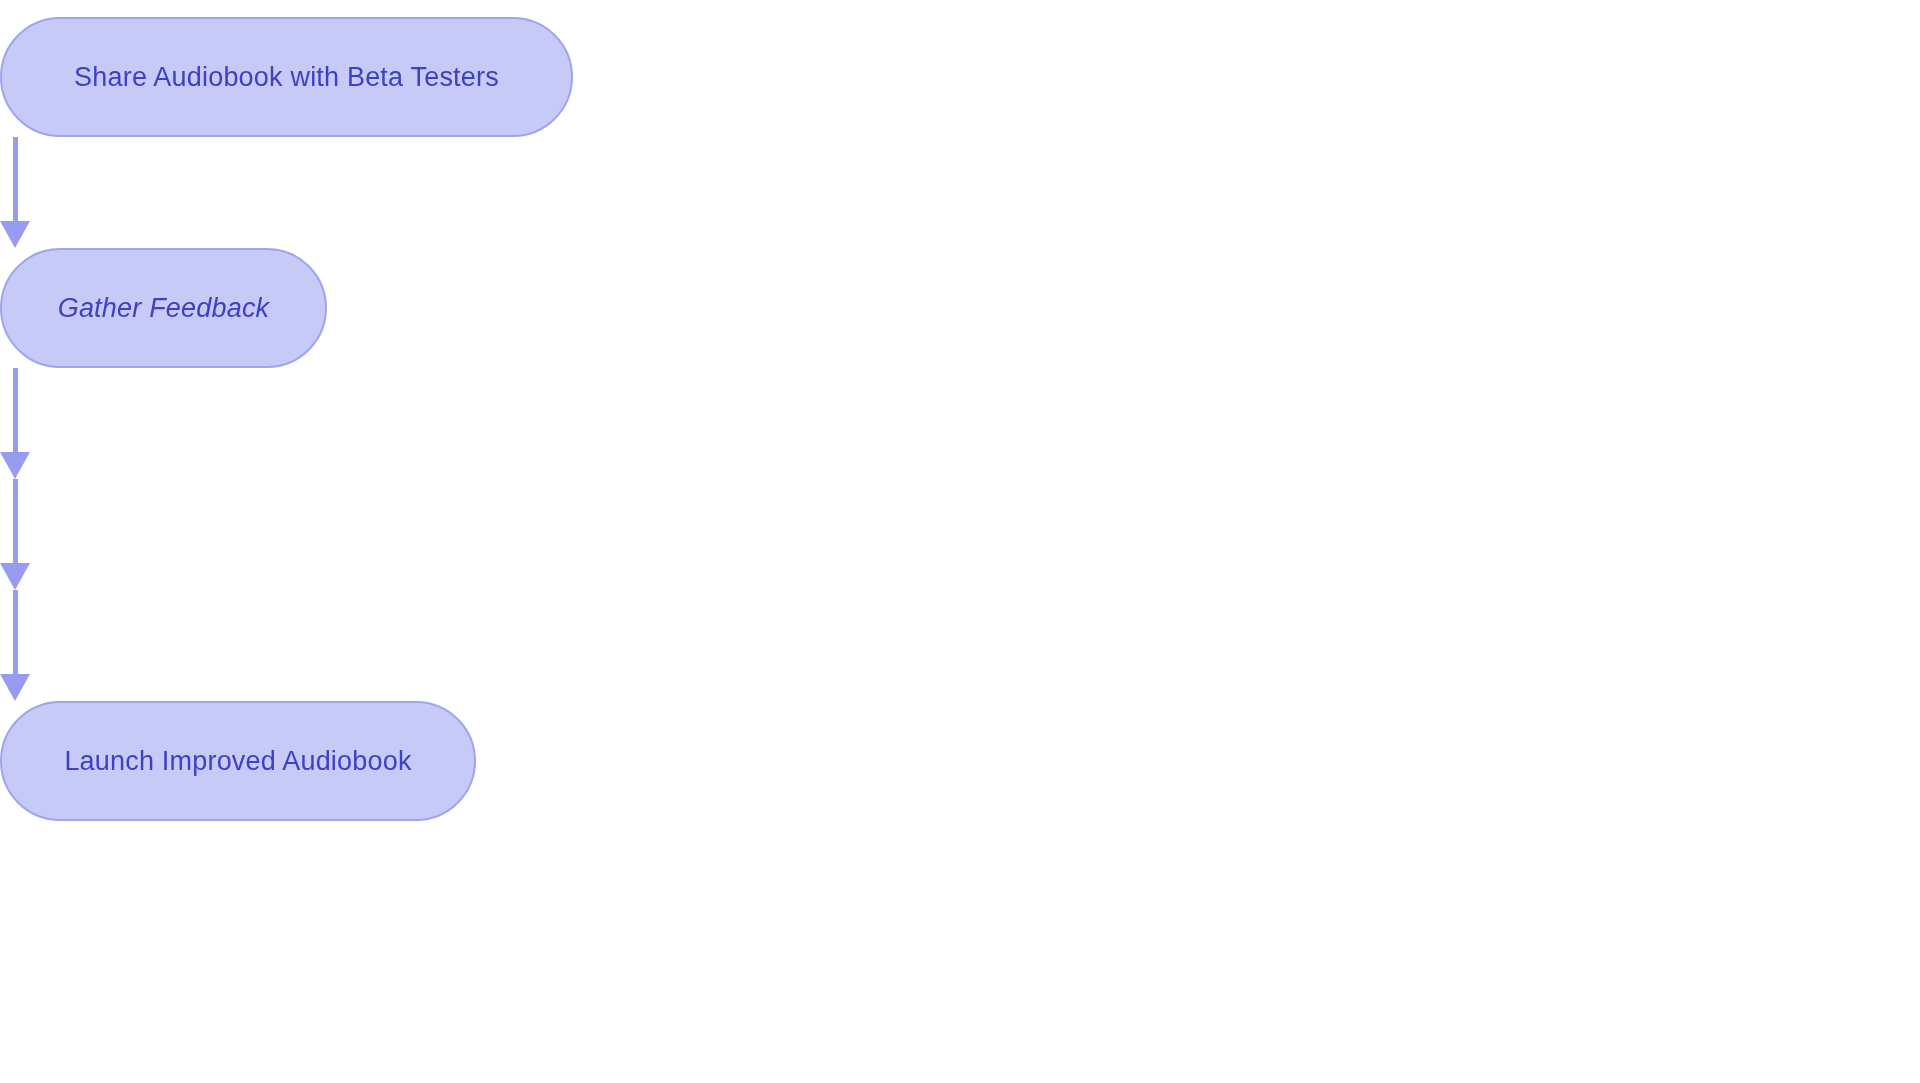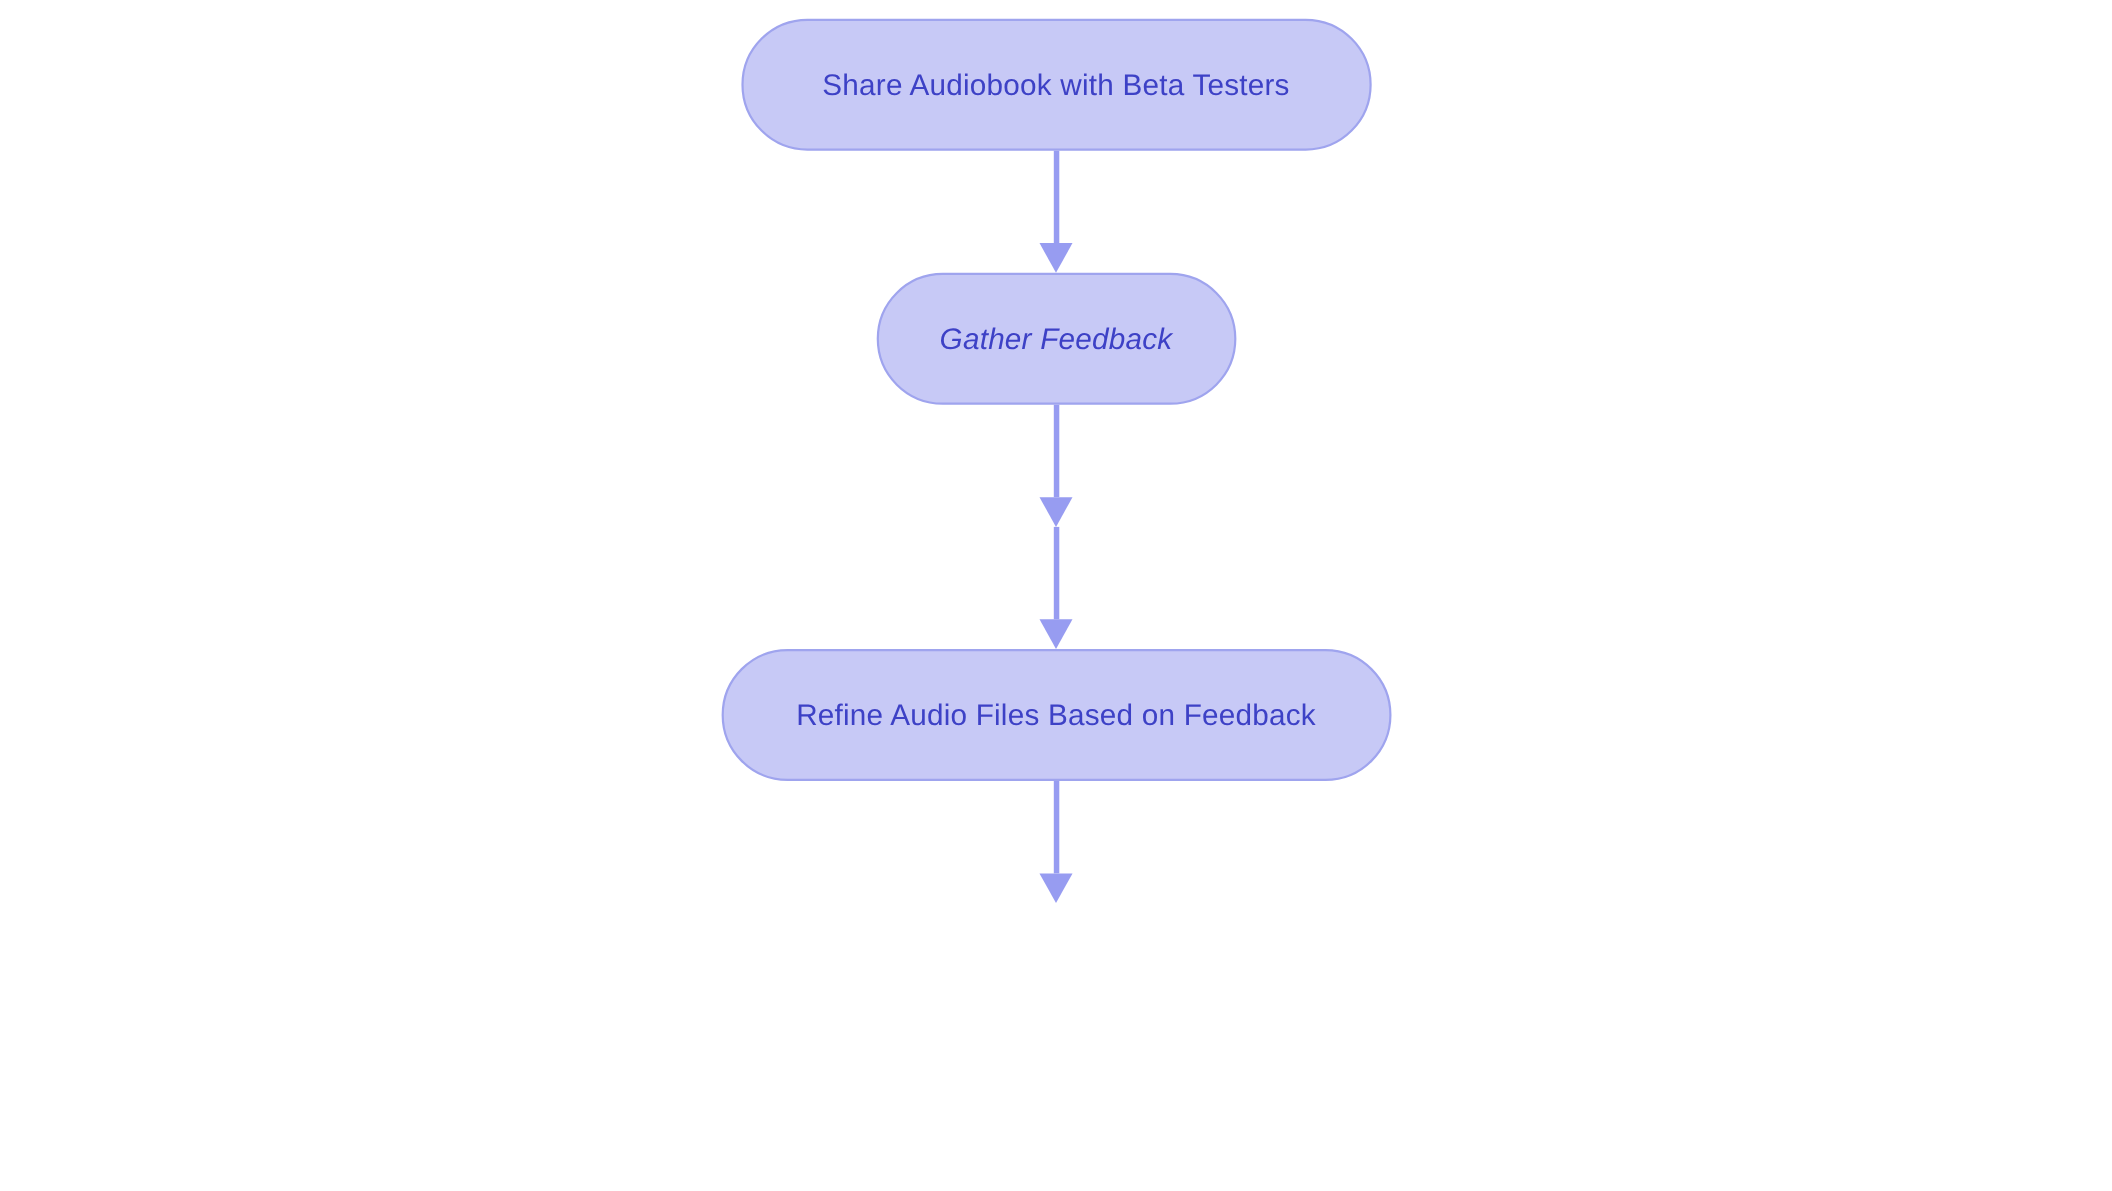--- a/index.html
+++ b/index.html
@@ -10,21 +10,21 @@
     width: 1920px;
     height: 1083px;
     background: var(--bg, #ffffff);
     font-family: "Liberation Sans", sans-serif;
     overflow: hidden;
   }
   .flowchart {
     width: 1920px;
     display: flex;
     flex-direction: column;
-    align-items: center;
+    align-items: flex-start;
     padding-top: 17px;
     box-sizing: border-box;
   }
   .flow-node {
     height: 120px;
     box-sizing: border-box;
     border-radius: 60px;
     background: var(--node-fill, #c7c9f6);
     border: 2px solid var(--node-border, #9fa4ee);
     color: var(--node-text, #3d41c6);
@@ -82,23 +82,23 @@
     <div class="shaft"></div>
     <div class="head"></div>
   </div>
 
 
   <div class="flow-arrow">
     <div class="shaft"></div>
     <div class="head"></div>
   </div>
 
-  <div class="flow-node w4">
-    <span>Refine Audio Files Based on Feedback</span>
-  </div>
 
   <div class="flow-arrow">
     <div class="shaft"></div>
     <div class="head"></div>
   </div>
 
+  <div class="flow-node w5">
+    <span>Launch Improved Audiobook</span>
+  </div>
 
 </div>
 
 </body></html>

